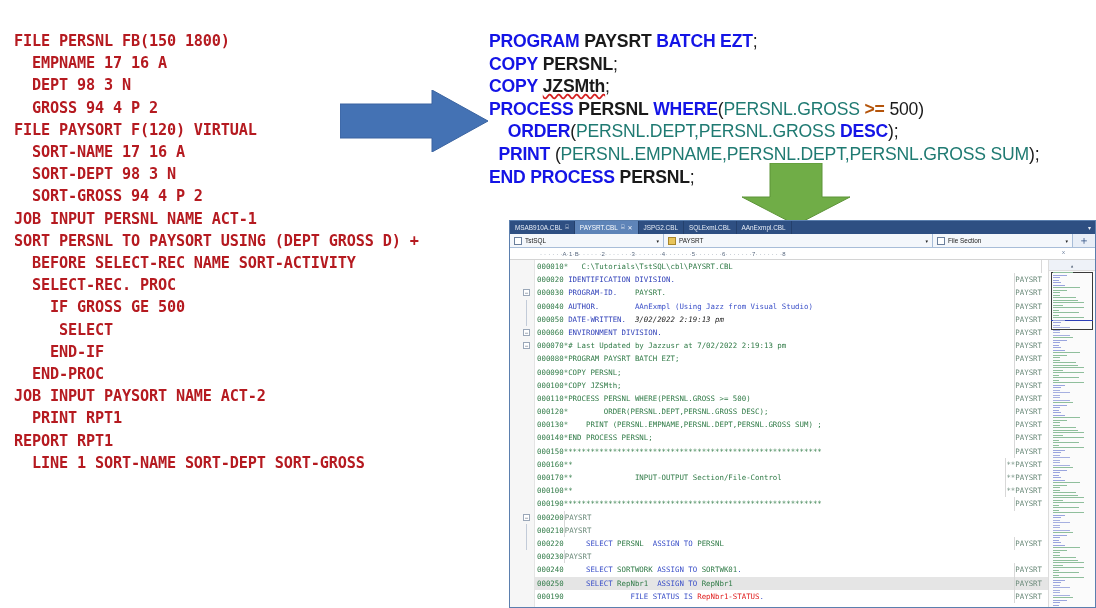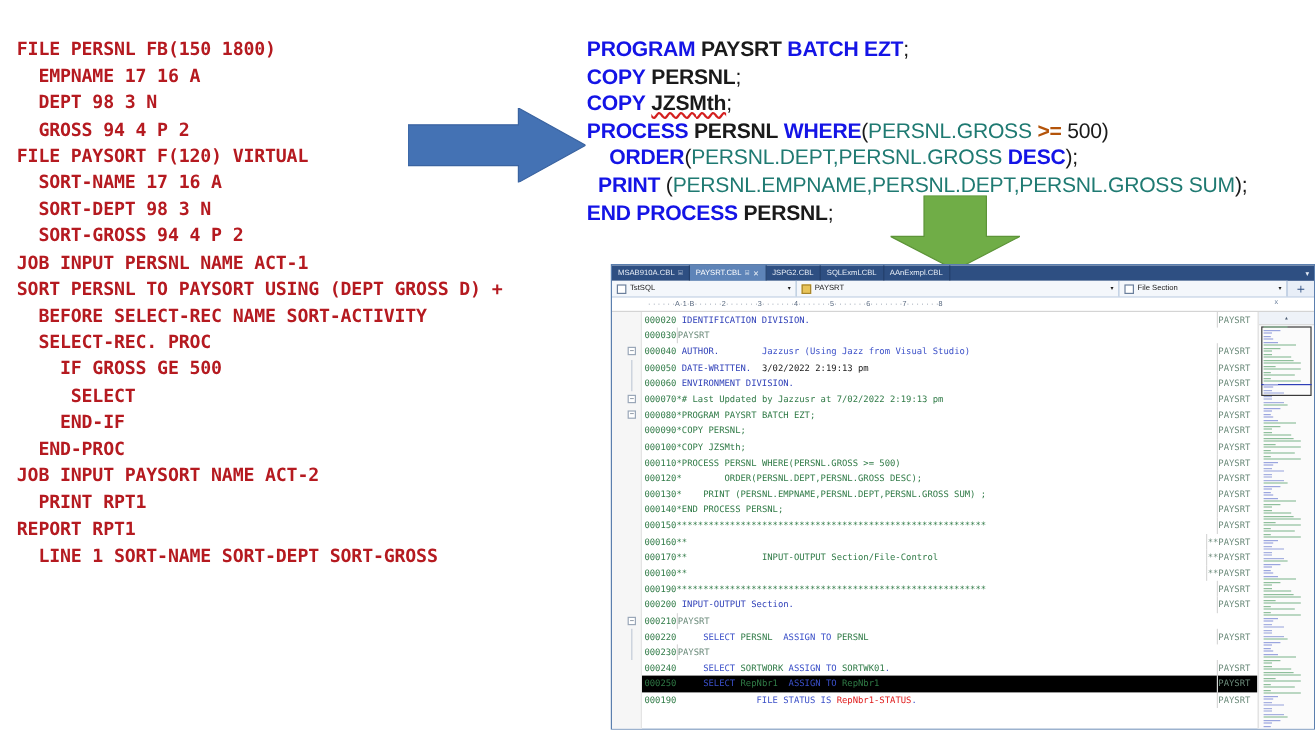--- a/index.html
+++ b/index.html
@@ -227,30 +227,30 @@
     font-size: 7.4px;
     line-height: 13.2px;
   }
   #ide-code .crow {
     display: flex;
     height: 13.2px;
     align-items: center;
     white-space: pre;
     padding-left: 2px;
   }
-  #ide-code .crow.hl { background: #000000; }
+  #ide-code .crow.hl { background: #e5e5e5; }
   #ide-code .seq   { color: #2f7a46; flex: 0 0 auto; }
   #ide-code .txt   { flex: 1; overflow: hidden; }
   #ide-code .pgm   { color: #6b8a7a; flex: 0 0 auto; padding-right: 6px; }
   #ide-code .cmt   { color: #2f7a46; }
   #ide-code .div   { color: #2e3fb8; }
   #ide-code .kw    { color: #3a4fc8; }
   #ide-code .idn   { color: #2f7a46; }
   #ide-code .err   { color: #e01b1b; }
-  #ide-code .lit   { color: #1a1a1a; }
+  #ide-code .lit   { color: #1a1a1a; font-style: italic; }
 
   
   #ide-code .sep {
     border-left: 1px solid #d8d8d8;
     align-self: stretch;
   }
 
   
   #ide-minimap {
     width: 46px;
@@ -353,39 +353,40 @@
   <div id="ide-body">
     <div id="ide-gutter-outline">
         <div class="fold" style="top: 29.4px;">−</div>
         <div class="fold" style="top: 69px;">−</div>
         <div class="fold" style="top: 82.2px;">−</div>
         <div class="fold" style="top: 253.8px;">−</div>
         <div class="foldline" style="top: 39.6px; height: 26.4px;"></div>
         <div class="foldline" style="top: 264px; height: 26.4px;"></div>
       </div>
     <div id="ide-code">
+        <div class="crow"><span class="seq">000010*</span><span class="txt"><span class="cmt">   C:\Tutorials\TstSQL\cbl\PAYSRT.CBL</span></span><span class="sep"></span><span class="pgm"></span></div>
         <div class="crow"><span class="seq">000020</span><span class="txt"><span class="div"> IDENTIFICATION DIVISION.</span></span><span class="sep"></span><span class="pgm">PAYSRT</span></div>
-        <div class="crow"><span class="seq">000030</span><span class="sep"></span><span class="pgm">PAYSRT</span></div>
-        <div class="crow"><span class="seq">000040</span><span class="txt"><span class="div"> AUTHOR.</span><span class="lit">        </span><span class="kw">Jazzusr (Using Jazz from Visual Studio)</span></span><span class="sep"></span><span class="pgm">PAYSRT</span></div>
+        <div class="crow"><span class="seq">000030</span><span class="txt"><span class="div"> PROGRAM-ID.</span><span class="lit">    </span><span class="idn">PAYSRT.</span></span><span class="sep"></span><span class="pgm">PAYSRT</span></div>
+        <div class="crow"><span class="seq">000040</span><span class="txt"><span class="div"> AUTHOR.</span><span class="lit">        </span><span class="kw">AAnExmpl (Using Jazz from Visual Studio)</span></span><span class="sep"></span><span class="pgm">PAYSRT</span></div>
         <div class="crow"><span class="seq">000050</span><span class="txt"><span class="div"> DATE-WRITTEN.</span><span class="lit">  3/02/2022 2:19:13 pm</span></span><span class="sep"></span><span class="pgm">PAYSRT</span></div>
         <div class="crow"><span class="seq">000060</span><span class="txt"><span class="div"> ENVIRONMENT DIVISION.</span></span><span class="sep"></span><span class="pgm">PAYSRT</span></div>
         <div class="crow"><span class="seq">000070*</span><span class="txt"><span class="cmt"># Last Updated by Jazzusr at 7/02/2022 2:19:13 pm</span></span><span class="sep"></span><span class="pgm">PAYSRT</span></div>
         <div class="crow"><span class="seq">000080*</span><span class="txt"><span class="cmt">PROGRAM PAYSRT BATCH EZT;</span></span><span class="sep"></span><span class="pgm">PAYSRT</span></div>
         <div class="crow"><span class="seq">000090*</span><span class="txt"><span class="cmt">COPY PERSNL;</span></span><span class="sep"></span><span class="pgm">PAYSRT</span></div>
         <div class="crow"><span class="seq">000100*</span><span class="txt"><span class="cmt">COPY JZSMth;</span></span><span class="sep"></span><span class="pgm">PAYSRT</span></div>
         <div class="crow"><span class="seq">000110*</span><span class="txt"><span class="cmt">PROCESS PERSNL WHERE(PERSNL.GROSS &gt;= 500)</span></span><span class="sep"></span><span class="pgm">PAYSRT</span></div>
         <div class="crow"><span class="seq">000120*</span><span class="txt"><span class="cmt">        ORDER(PERSNL.DEPT,PERSNL.GROSS DESC);</span></span><span class="sep"></span><span class="pgm">PAYSRT</span></div>
         <div class="crow"><span class="seq">000130*</span><span class="txt"><span class="cmt">    PRINT (PERSNL.EMPNAME,PERSNL.DEPT,PERSNL.GROSS SUM) ;</span></span><span class="sep"></span><span class="pgm">PAYSRT</span></div>
         <div class="crow"><span class="seq">000140*</span><span class="txt"><span class="cmt">END PROCESS PERSNL;</span></span><span class="sep"></span><span class="pgm">PAYSRT</span></div>
         <div class="crow"><span class="seq">000150*</span><span class="txt"><span class="cmt">*********************************************************</span></span><span class="sep"></span><span class="pgm">PAYSRT</span></div>
         <div class="crow"><span class="seq">000160*</span><span class="txt"><span class="cmt">*</span></span><span class="sep"></span><span class="pgm">**PAYSRT</span></div>
         <div class="crow"><span class="seq">000170*</span><span class="txt"><span class="cmt">*              INPUT-OUTPUT Section/File-Control</span></span><span class="sep"></span><span class="pgm">**PAYSRT</span></div>
         <div class="crow"><span class="seq">000100*</span><span class="txt"><span class="cmt">*</span></span><span class="sep"></span><span class="pgm">**PAYSRT</span></div>
         <div class="crow"><span class="seq">000190*</span><span class="txt"><span class="cmt">*********************************************************</span></span><span class="sep"></span><span class="pgm">PAYSRT</span></div>
-        <div class="crow"><span class="seq">000200</span><span class="txt"><span class="div"> INPUT-OUTPUT Section.</span></span><span class="sep"></span><span class="pgm">PAYSRT</span></div>
+        <div class="crow"><span class="seq">000200</span><span class="sep"></span><span class="pgm">PAYSRT</span></div>
         <div class="crow"><span class="seq">000210</span><span class="sep"></span><span class="pgm">PAYSRT</span></div>
         <div class="crow"><span class="seq">000220</span><span class="txt"><span class="kw">     SELECT </span><span class="idn">PERSNL</span><span class="kw">  ASSIGN TO </span><span class="idn">PERSNL</span></span><span class="sep"></span><span class="pgm">PAYSRT</span></div>
         <div class="crow"><span class="seq">000230</span><span class="sep"></span><span class="pgm">PAYSRT</span></div>
         <div class="crow"><span class="seq">000240</span><span class="txt"><span class="kw">     SELECT </span><span class="idn">SORTWORK</span><span class="kw"> ASSIGN TO </span><span class="idn">SORTWK01</span><span class="kw">.</span></span><span class="sep"></span><span class="pgm">PAYSRT</span></div>
         <div class="crow hl"><span class="seq">000250</span><span class="txt"><span class="kw">     SELECT </span><span class="idn">RepNbr1</span><span class="kw">  ASSIGN TO </span><span class="idn">RepNbr1</span></span><span class="sep"></span><span class="pgm">PAYSRT</span></div>
         <div class="crow"><span class="seq">000190</span><span class="txt"><span class="kw">               FILE STATUS IS </span><span class="err">RepNbr1-STATUS</span><span class="kw">.</span></span><span class="sep"></span><span class="pgm">PAYSRT</span></div>
       </div>
     <div id="ide-minimap">
       <div class="mm-top">▴</div>
       <div class="mm-view"></div>

